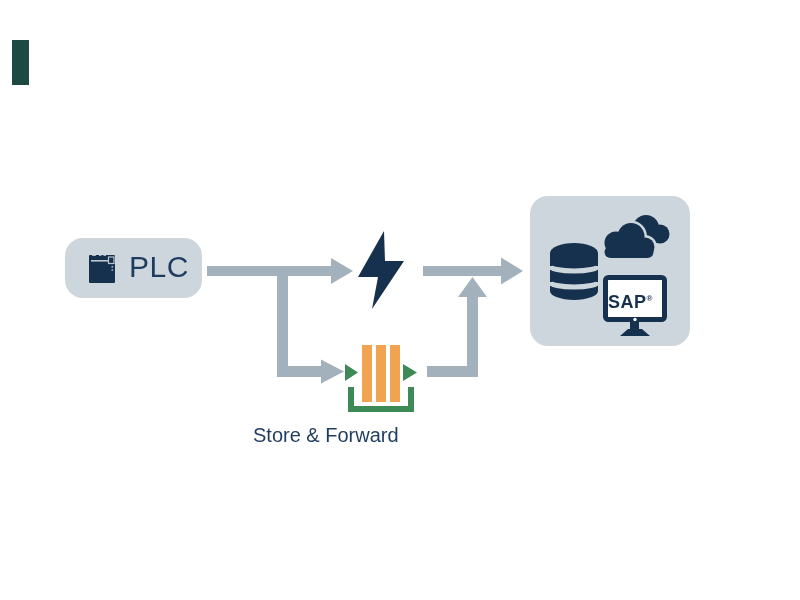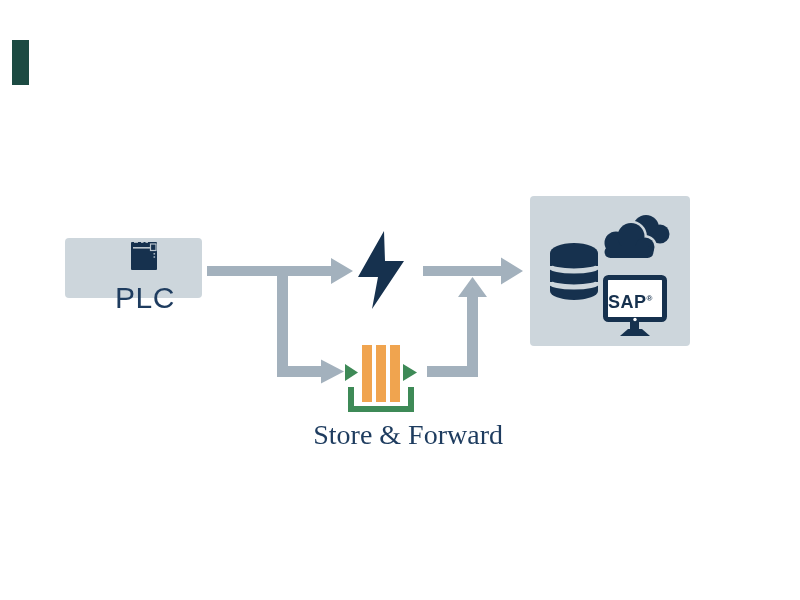--- a/index.html
+++ b/index.html
@@ -3,36 +3,35 @@
 <meta charset="utf-8">
 <style>
   html,body{margin:0;padding:0;}
   #canvas{
     position:relative;width:800px;height:600px;background:#ffffff;
     overflow:hidden;font-family:"Liberation Sans",sans-serif;
   }
   .abs{position:absolute;}
   .node-box{
     background:var(--boxbg,#cdd6dc);
-    border-radius:4px;
-    flex-direction:column;
+    border-radius:18px;
   }
   #plc-box{
     left:65px;top:238px;width:137px;height:60px;
     display:flex;align-items:center;gap:11px;padding-left:23px;box-sizing:border-box;
   }
   #plc-label{
     font-size:30px;color:var(--text,#1e3c5f);letter-spacing:.5px;line-height:1;
     padding-bottom:2px;
   }
   #target-box{left:530px;top:196px;width:160px;height:150px;}
   #overlay-svg{left:0;top:0;width:800px;height:600px;}
   #sf-label{
-    left:253px;top:419px;width:250px;text-align:right;
-    font-size:28px;color:var(--text,#1e3c5f);line-height:32px;font-family:Liberation Serif, serif;
+    left:253px;top:419px;width:250px;text-align:left;
+    font-size:20px;color:var(--text,#1e3c5f);line-height:32px;
   }
   #sap-text{
     left:608px;top:288px;width:54px;height:22px;line-height:22px;text-align:left;
     font-size:18px;font-weight:bold;color:var(--navy,#16314e);letter-spacing:.5px;
   }
   #sap-text sup{font-size:8px;}
   #corner-tab{left:12px;top:40px;width:17px;height:45px;background:var(--tab,#1c4a42);}
   svg{display:block;}
 </style>
 </head>

